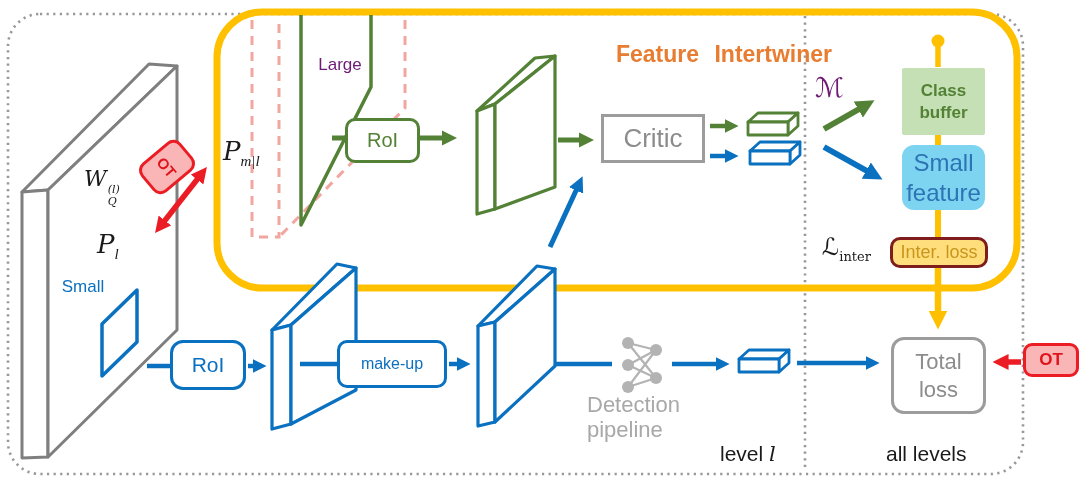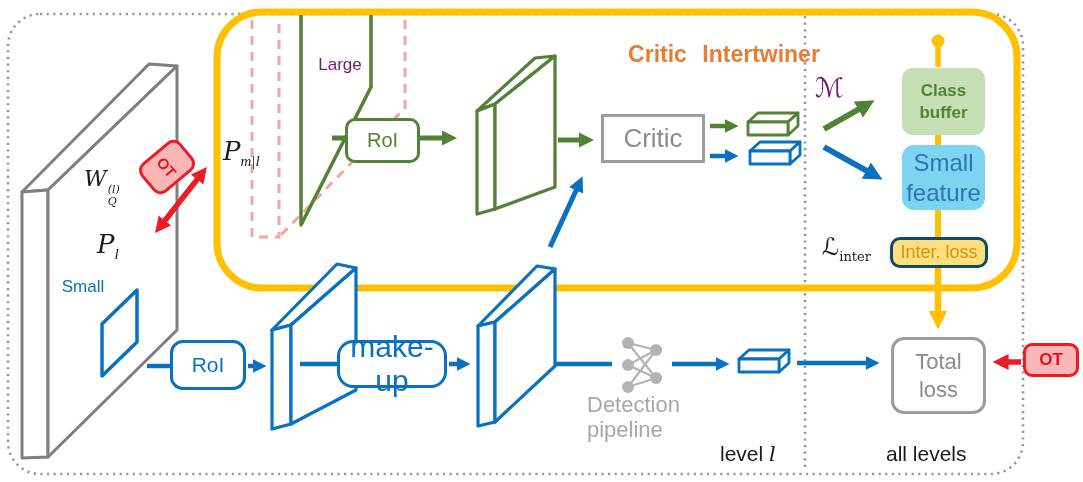--- a/index.html
+++ b/index.html
@@ -14,26 +14,26 @@
     background:#fff;box-sizing:border-box;text-align:center;
   }
   .title{font-size:23px;font-weight:bold;color:#E87D31;word-spacing:9px;width:240px;text-align:center;}
   .green-t{color:#701a75;}
   .blue-t{color:#0A70C0;}
   .math{font-family:"DejaVu Serif","Liberation Serif",serif;font-style:italic;color:#1a1a1a;}
   .math sub{font-size:15px;font-style:italic;font-family:Liberation Serif, serif;}
   .stack{display:inline-flex;flex-direction:column;font-size:11px;line-height:1.1;vertical-align:-7px;margin-left:1px;font-style:italic;}
   .roi-green{left:345px;top:118px;width:75px;height:45px;border:3px solid #538135;border-radius:10px;font-size:20px;color:#538135;}
   .roi-blue{left:170px;top:340px;width:76px;height:50px;border:3px solid #0A70C0;border-radius:13px;font-size:21px;color:#0A70C0;}
-  .makeup{left:337px;top:340px;width:110px;height:48px;border:3px solid #0A70C0;border-radius:16px;font-size:30px;color:#0A70C0;}
+  .makeup{left:337px;top:340px;width:110px;height:48px;border:3px solid #0A70C0;border-radius:10px;font-size:16px;color:#0A70C0;}
   .critic{left:601px;top:114px;width:104px;height:49px;border:3.5px solid #9C9C9C;border-radius:0;font-size:26px;color:#8C8C8C;}
   .totalloss{left:891px;top:337px;width:95px;height:77px;border:3.5px solid #9C9C9C;border-radius:13px;font-size:22px;color:#8C8C8C;line-height:1.25;}
-  .classbuffer{left:902px;top:68px;width:83px;height:67px;border-radius:10px;background:#C5E0B4;font-size:17px;font-weight:bold;color:#538135;line-height:1.25;border:none;white-space:normal;}
+  .classbuffer{left:902px;top:68px;width:83px;height:67px;border-radius:2px;background:#C5E0B4;font-size:17px;font-weight:bold;color:#538135;line-height:1.25;border:none;white-space:normal;}
   .smallfeature{left:902px;top:145px;width:83px;height:65px;border-radius:12px;background:#7CD4F0;font-size:24px;color:#2E74B5;line-height:1.25;border:none;white-space:normal;}
-  .interloss{left:890px;top:237px;width:98px;height:31px;border:3px solid #0c4a6e;border-radius:10px;background:#FFDE7B;font-size:18px;color:#C8961E;}
+  .interloss{left:890px;top:237px;width:98px;height:31px;border:3px solid #7f1d1d;border-radius:10px;background:#FFDE7B;font-size:18px;color:#C8961E;}
   .ot{background:#FAB6B6;border:3px solid #EC1C24;color:#E0131B;font-weight:600;}
   .ot-left{left:148px;top:141px;width:38px;height:52px;border-radius:10px;transform:rotate(50deg);font-size:15px;}
   .ot-right{left:1023px;top:343px;width:56px;height:34px;border-radius:9px;font-size:17px;border-width:3.5px;}
   .detect{left:587px;top:392px;width:120px;font-size:22px;color:#A8A8A8;text-align:left;line-height:1.15;white-space:normal;}
   .footlbl{font-size:21px;color:#1a1a1a;}
   .script{font-family:"DejaVu Sans","DejaVu Serif",serif;}
   .linter sub{font-size:13px;font-style:normal;font-family:"DejaVu Serif",serif;}
   .wrap{white-space:normal;}
 </style>
 </head>
@@ -138,21 +138,21 @@
     </g>
   </g>
   <line x1="672" y1="364" x2="724" y2="364" stroke="#0A70C0" stroke-width="4.5" marker-end="url(#mBlue)"></line>
   <use href="#brick" x="739" y="350" style="color:#0A70C0"></use>
   <line x1="797" y1="363" x2="874" y2="363" stroke="#0A70C0" stroke-width="4.5" marker-end="url(#mBlue)"></line>
 
   <line x1="159" y1="228" x2="203" y2="172" stroke="#EC1C24" stroke-width="5.5" marker-start="url(#mRed)" marker-end="url(#mRed)"></line>
   <line x1="1021" y1="362" x2="999" y2="362" stroke="#EC1C24" stroke-width="5.5" marker-end="url(#mRed)"></line>
 </svg>
 
-<div class="lbl title" style="left:604px;top:41px;">Critic Intertwiner</div>
+<div class="lbl title" style="left:604px;top:41px;">Feature Intertwiner</div>
 
 <div class="lbl green-t" style="left:314px;top:55px;width:52px;text-align:center;font-size:17px;">Large</div>
 
 <div class="lbl math" style="left:223px;top:136px;font-size:26px;"><span>P</span><sub>m|l</sub></div>
 
 <div class="lbl math" style="left:84px;top:166px;font-size:22px;"><span>W</span><span class="stack">
         <span>(l)</span>
         <span>Q</span>
       </span></div>
 

